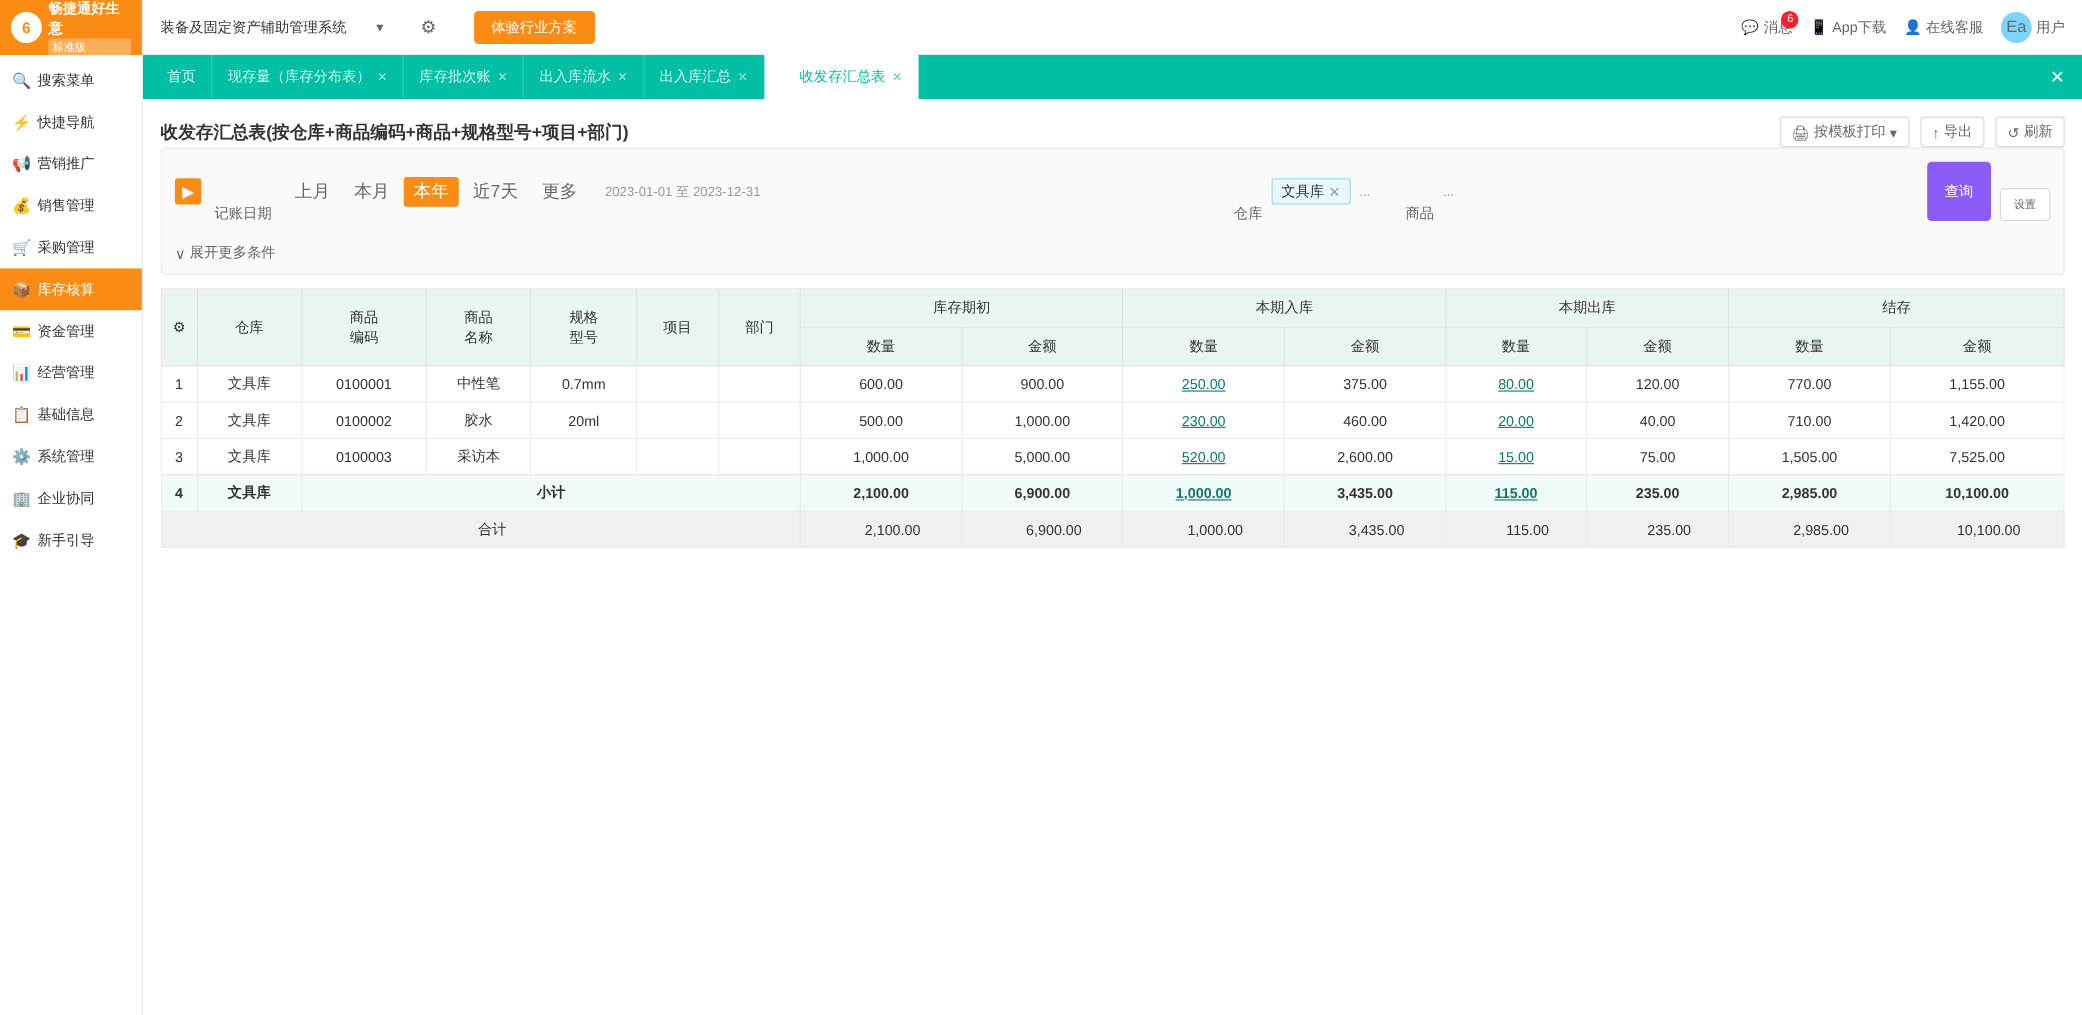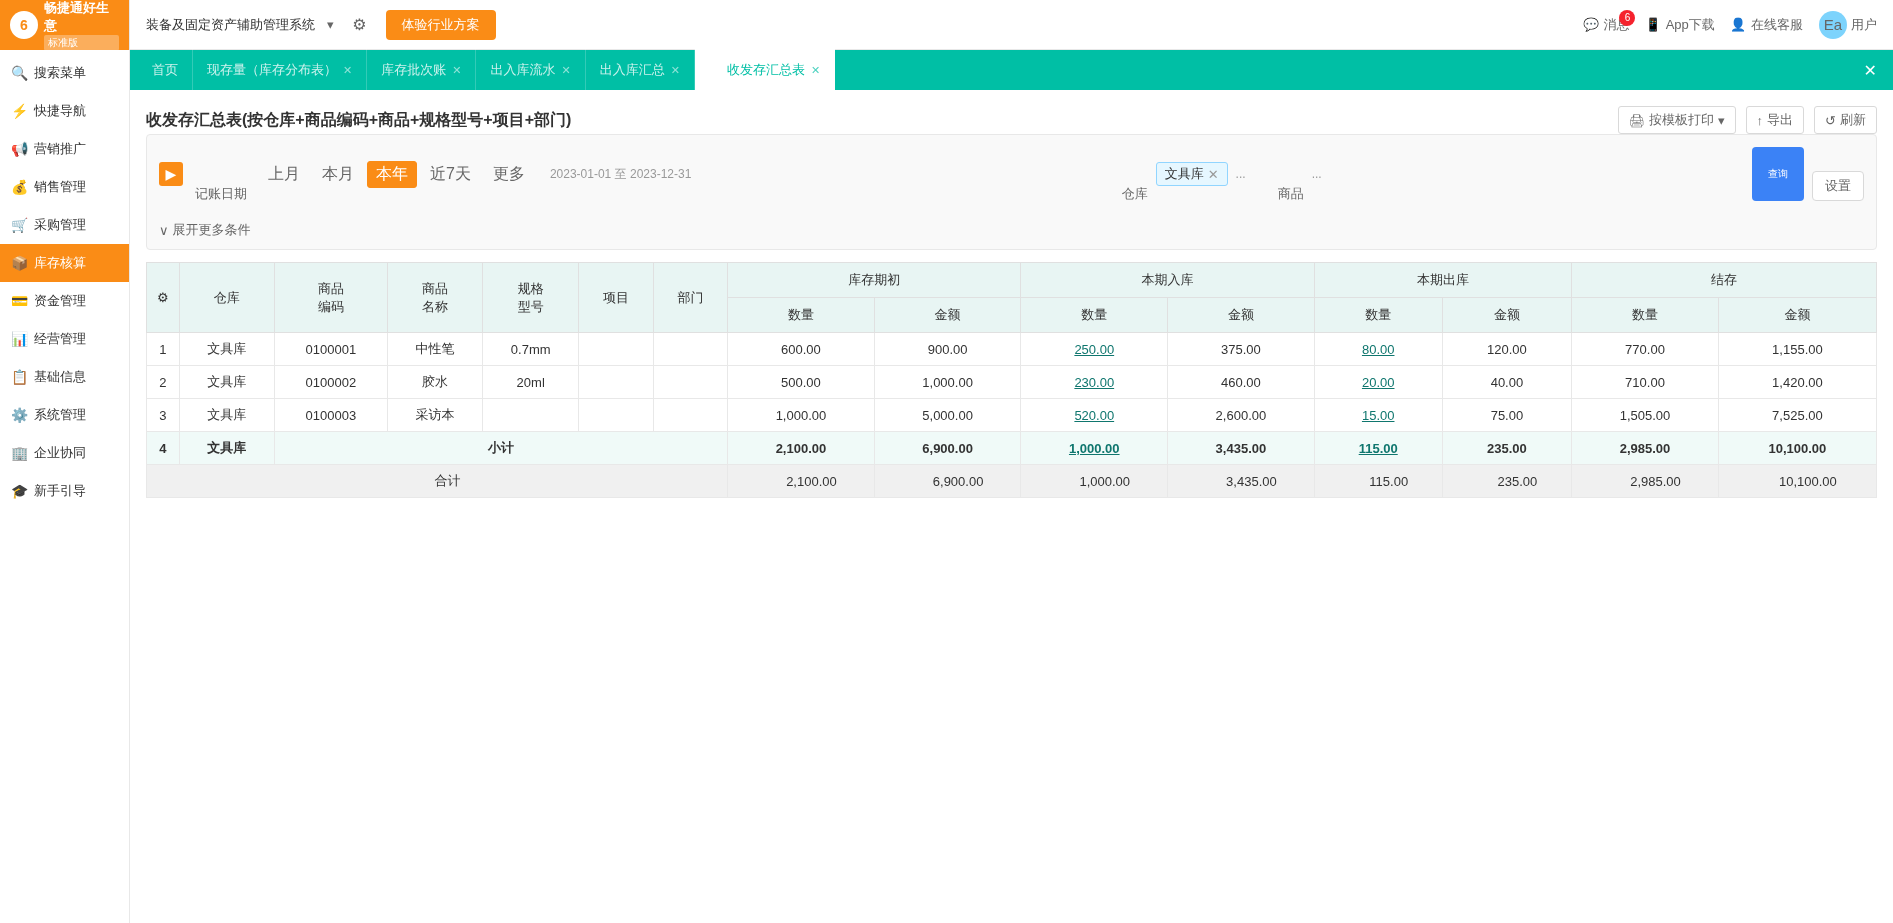--- a/index.html
+++ b/index.html
@@ -13,21 +13,21 @@
     .sidebar-menu { flex: 1; overflow-y: auto; padding: 4px 0; }
     .sidebar-item { display: flex; align-items: center; gap: 6px; padding: 10px 12px; cursor: pointer; color: #333; transition: background 0.2s; }
     .sidebar-item.active { background: #fa8c16; color: #fff; }
     .sidebar-item .icon { width: 16px; height: 16px; display: flex; align-items: center; justify-content: center; font-size: 14px; flex-shrink: 0; }
     .sidebar-item .label { font-size: 13px; }
 
     
     .main { flex: 1; display: flex; flex-direction: column; overflow: hidden; }
 
     
-    .topbar { background: #fff; border-bottom: 1px solid #e8e8e8; display: flex; align-items: center; padding: 0 16px; height: 50px; gap: 12px; }
+    .topbar { background: #fff; border-bottom: 1px solid #e8e8e8; display: flex; align-items: center; padding: 0 16px; height: 50px; gap: 27px; }
     .topbar-settings { width: 28px; height: 28px; display: flex; align-items: center; justify-content: center; cursor: pointer; color: #666; font-size: 16px; }
     .topbar-trial-btn { background: #fa8c16; color: #fff; border: none; border-radius: 4px; padding: 6px 16px; cursor: pointer; font-size: 13px; }
     .topbar-right { margin-left: auto; display: flex; align-items: center; gap: 16px; }
     .topbar-right-item { display: flex; align-items: center; gap: 4px; cursor: pointer; color: #666; position: relative; }
     .notification-badge { position: absolute; top: -6px; right: -6px; background: #f5222d; color: #fff; border-radius: 50%; width: 16px; height: 16px; font-size: 10px; display: flex; align-items: center; justify-content: center; }
     .user-avatar { width: 28px; height: 28px; background: #7dd3fc; border-radius: 50%; display: flex; align-items: center; justify-content: center; color: #666; font-size: 15px; }
 
     
     .tabbar { background: #00bfa5; display: flex; align-items: center; padding: 0 8px; height: 40px; flex-shrink: 0; }
     .tab { display: flex; align-items: center; gap: 6px; padding: 0 14px; height: 44px; cursor: pointer; color: rgba(255,255,255,0.8); font-size: 13px; border-right: 1px solid rgba(255,255,255,0.2); }
@@ -50,22 +50,22 @@
     .filter-label { color: #666; font-size: 13px; flex-shrink: 0; margin-top: 40px; }
     .date-range-row { display: flex; align-items: center; gap: 4px; }
     .date-btn { padding: 2px 8px; border: 1px solid transparent; border-radius: 3px; cursor: pointer; font-size: 16px; color: #666; background: transparent; }
     .date-btn.active { background: #fa8c16; color: #fff; border-color: #fa8c16; }
     .date-text { font-size: 12px; color: #999; margin-left: 4px; }
     .warehouse-filter { display: flex; align-items: center; gap: 8px; margin-left: auto; }
     .filter-tag { display: flex; align-items: center; gap: 4px; background: #e6f7ff; border: 1px solid #91d5ff; border-radius: 3px; padding: 2px 8px; font-size: 12px; color: #333; }
     .filter-tag-close { cursor: pointer; color: #999; }
     .filter-more-btn { color: #999; cursor: pointer; font-size: 12px; }
     .filter-goods { display: flex; align-items: center; gap: 8px; margin-left: 20px; }
-    .btn-query { background: #3b82f6; color: #fff; border: none; border-radius: 4px; padding: 18px 16px; cursor: pointer; font-size: 10px; }
-    .btn-settings { background: #fff; color: #666; border: 1px solid #d9d9d9; border-radius: 4px; padding: 5px 12px; cursor: pointer; font-size: 13px; margin-top: 24px; }
+    .btn-query { background: #8b5cf6; color: #fff; border: none; border-radius: 4px; padding: 18px 16px; cursor: pointer; font-size: 13px; }
+    .btn-settings { background: #fff; color: #666; border: 1px solid #d9d9d9; border-radius: 4px; padding: 5px 12px; cursor: pointer; font-size: 10px; margin-top: 24px; }
     .expand-more-row { display: flex; justify-content: center; margin-top: 6px; }
     .expand-more-btn { display: flex; align-items: center; gap: 4px; color: #666; cursor: pointer; font-size: 12px; background: none; border: none; }
     .toolbar-btn { display: flex; align-items: center; gap: 4px; padding: 4px 10px; border: 1px solid #d9d9d9; border-radius: 3px; background: #fff; cursor: pointer; font-size: 12px; color: #666; }
 
     
     .data-table { width: 100%; border-collapse: collapse; background: #fff; }
     .data-table th { background: #e8f5f3; border: 1px solid #e0e0e0; padding: 8px 10px; text-align: center; font-weight: 500; color: #333; font-size: 13px; white-space: nowrap; }
     .data-table td { border: 1px solid #e8e8e8; padding: 7px 10px; text-align: center; color: #333; font-size: 13px; white-space: nowrap; }
     .data-table .subtotal-row td { font-weight: bold; background: #f0faf8; }
     .data-table .footer-row td { background: #f0f0f0; font-weight: normal; padding-left: 31px; }

